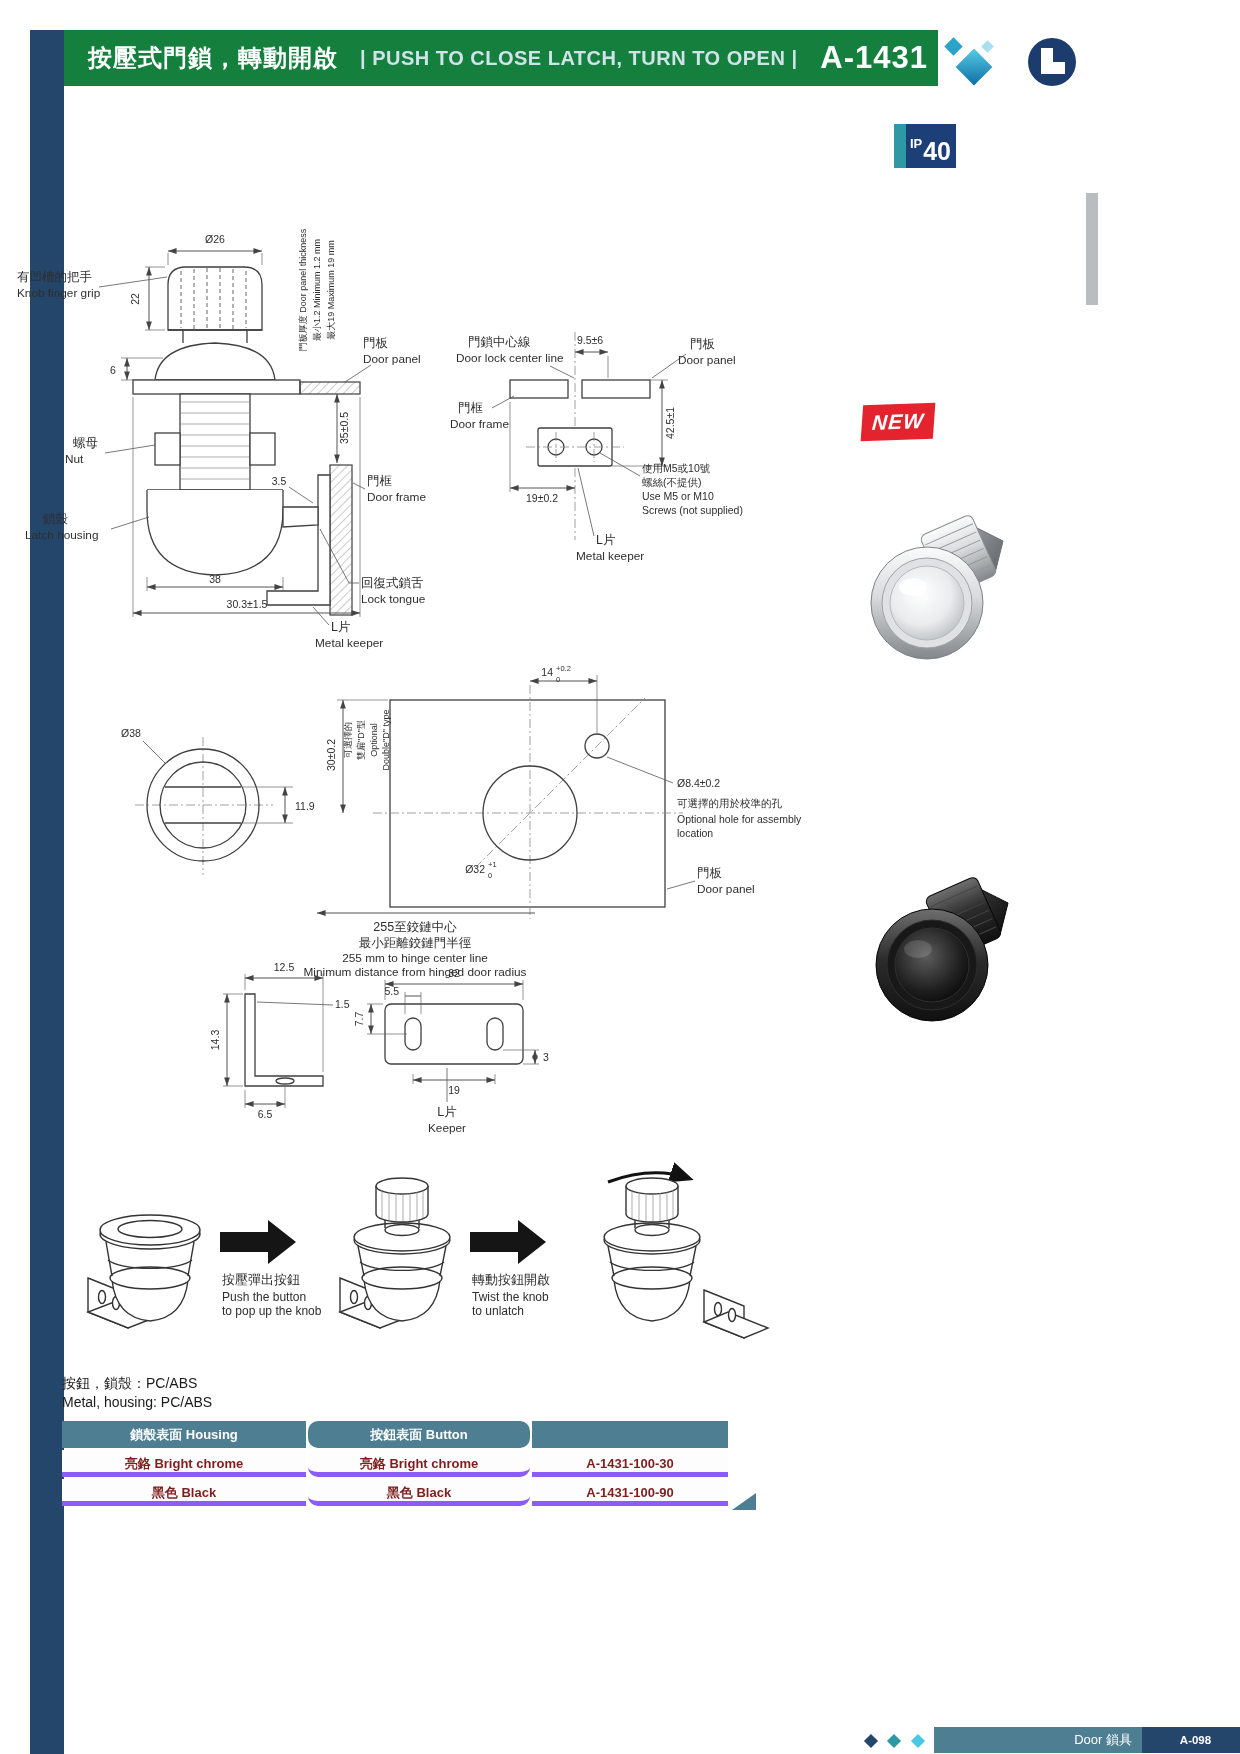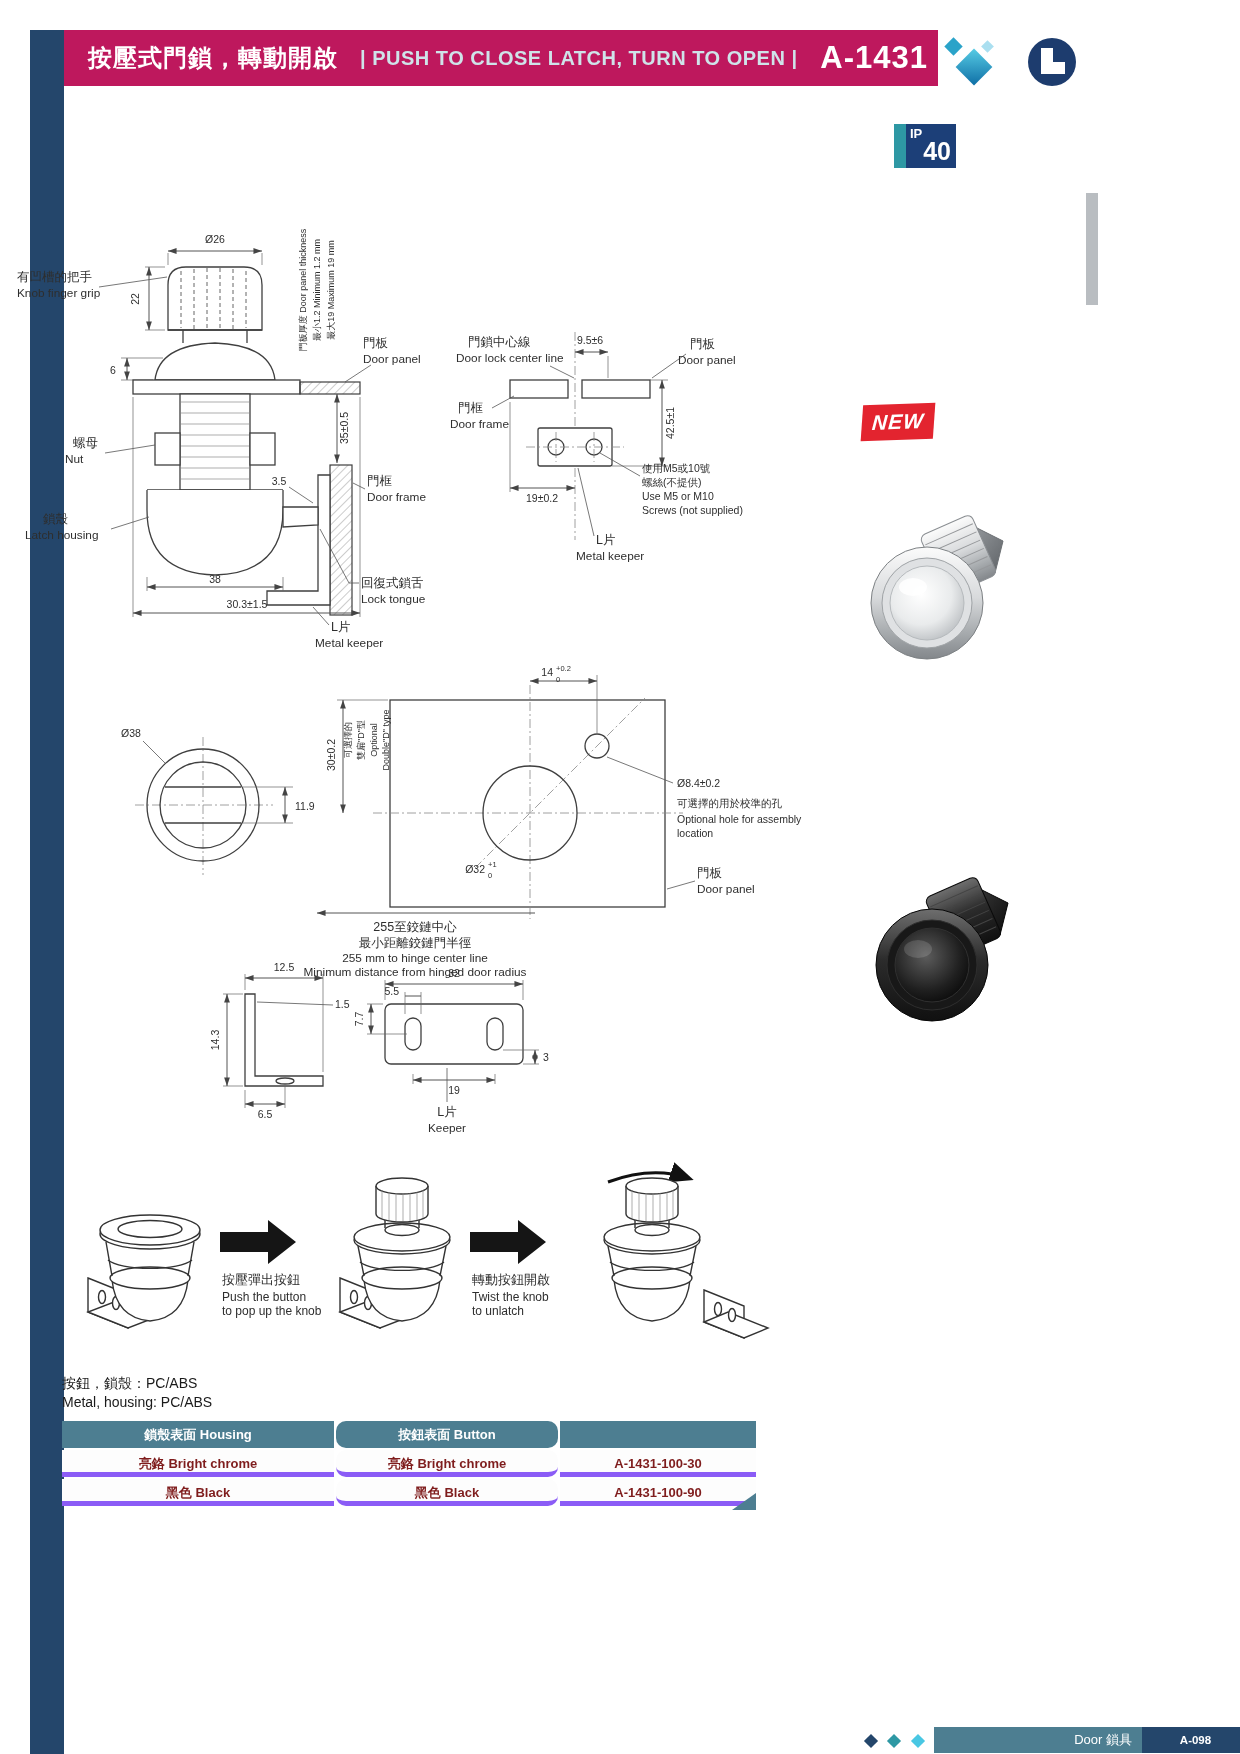--- a/index.html
+++ b/index.html
@@ -2,31 +2,31 @@
 <html><head>
 <meta charset="utf-8">
 <style>
   html,body{margin:0;padding:0;background:#fff;}
   .page{position:relative;width:1240px;height:1754px;background:#fff;
         font-family:"Liberation Sans",sans-serif;color:#222;overflow:hidden;}
   .abs{position:absolute;}
 
   
   .leftbar{left:30px;top:30px;width:34px;height:1724px;background:#24466b;}
-  .headerbar{left:64px;top:30px;width:874px;height:56px;background:#be185d;
+  .headerbar{left:64px;top:30px;width:874px;height:56px;background:#15803d;
              display:flex;align-items:center;}
   .h-zh{color:#fff;font-weight:bold;font-size:24px;margin-left:24px;letter-spacing:1px;}
   .h-en{color:#cfe3e9;font-weight:bold;font-size:20px;margin-left:22px;letter-spacing:.5px;}
   .h-pn{position:absolute;right:10px;color:#fff;font-weight:bold;font-size:31px;letter-spacing:1px;}
 
   .badge-rl{left:894px;top:124px;width:58px;height:44px;background:#2e98a4;
             display:flex;align-items:center;justify-content:center;}
   .badge-rl span{color:#fff;font-weight:bold;font-size:27px;}
   .badge-ip{left:906px;top:124px;width:50px;height:44px;background:#1c3f78;position:absolute;}
-  .ip-l{position:absolute;left:4px;top:2px;color:#fff;font-weight:bold;font-size:13px;text-align:right;}
+  .ip-l{position:absolute;left:4px;top:12px;color:#fff;font-weight:bold;font-size:13px;text-align:right;}
   .ip-v{position:absolute;right:5px;bottom:2px;color:#fff;font-weight:bold;font-size:25px;}
   .edge-tab{left:1086px;top:193px;width:12px;height:112px;background:#b9bdc1;}
 
   .badge-new{left:862px;top:404px;width:72px;height:36px;background:#e3242f;
              transform:skewX(-6deg) rotate(-2deg);display:flex;align-items:center;justify-content:center;}
   .badge-new span{color:#fff;font-weight:bold;font-style:italic;font-size:21px;letter-spacing:1px;}
 
   
   .oln{fill:none;stroke:#3f3f3f;stroke-width:1.3px;}
   .fw{fill:#fff;stroke:#3f3f3f;stroke-width:1.3px;}
@@ -48,21 +48,21 @@
   .opzh{font-size:13px;}
   .open{font-size:12px;}
 
   
   .material{left:62px;top:1374px;font-size:14px;line-height:19px;color:#1a1a1a;}
 
   
   .spec-table{left:62px;top:1421px;width:694px;font-size:13px;}
   .tr{display:flex;height:27px;line-height:27px;margin-bottom:2px;}
   .td{text-align:center;}
-  .c1{width:272px;margin-right:2px;}
+  .c1{width:244px;margin-right:2px;}
   .c2{width:222px;margin-right:2px;border-radius:10px;}
   .c3{width:196px;}
   .th-row .td{background:#4d7e91;color:#fff;font-weight:bold;}
   .tr.data .td{background:#fdfdfd;border-bottom:5px solid #8b5cf6;font-weight:bold;color:#7f1d1d;}
   .corner{position:absolute;right:0;bottom:-2px;width:24px;height:17px;background:#4d7e91;
           clip-path:polygon(100% 0,100% 100%,0 100%);}
 
   
   .foot-diamonds{left:866px;top:1732px;}
   .fd{display:inline-block;width:10px;height:10px;transform:rotate(45deg);margin-right:9px;}

